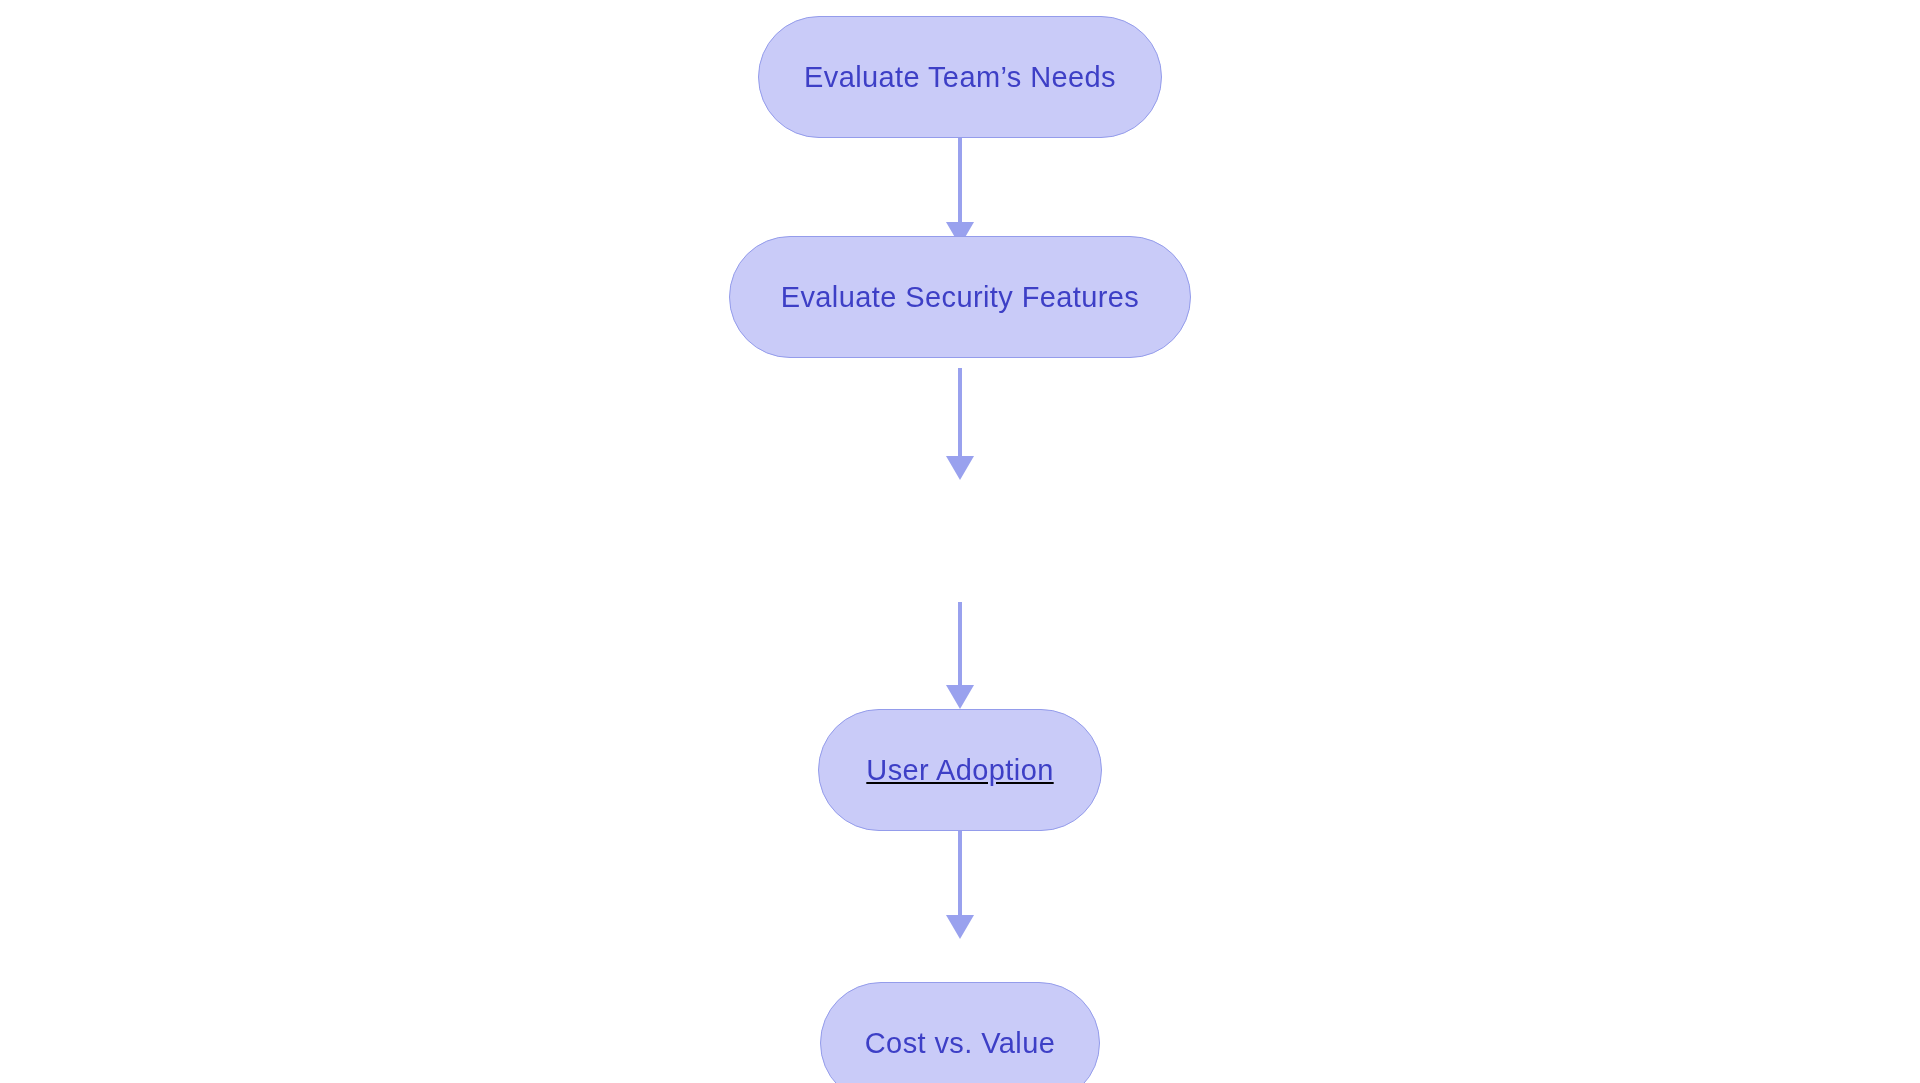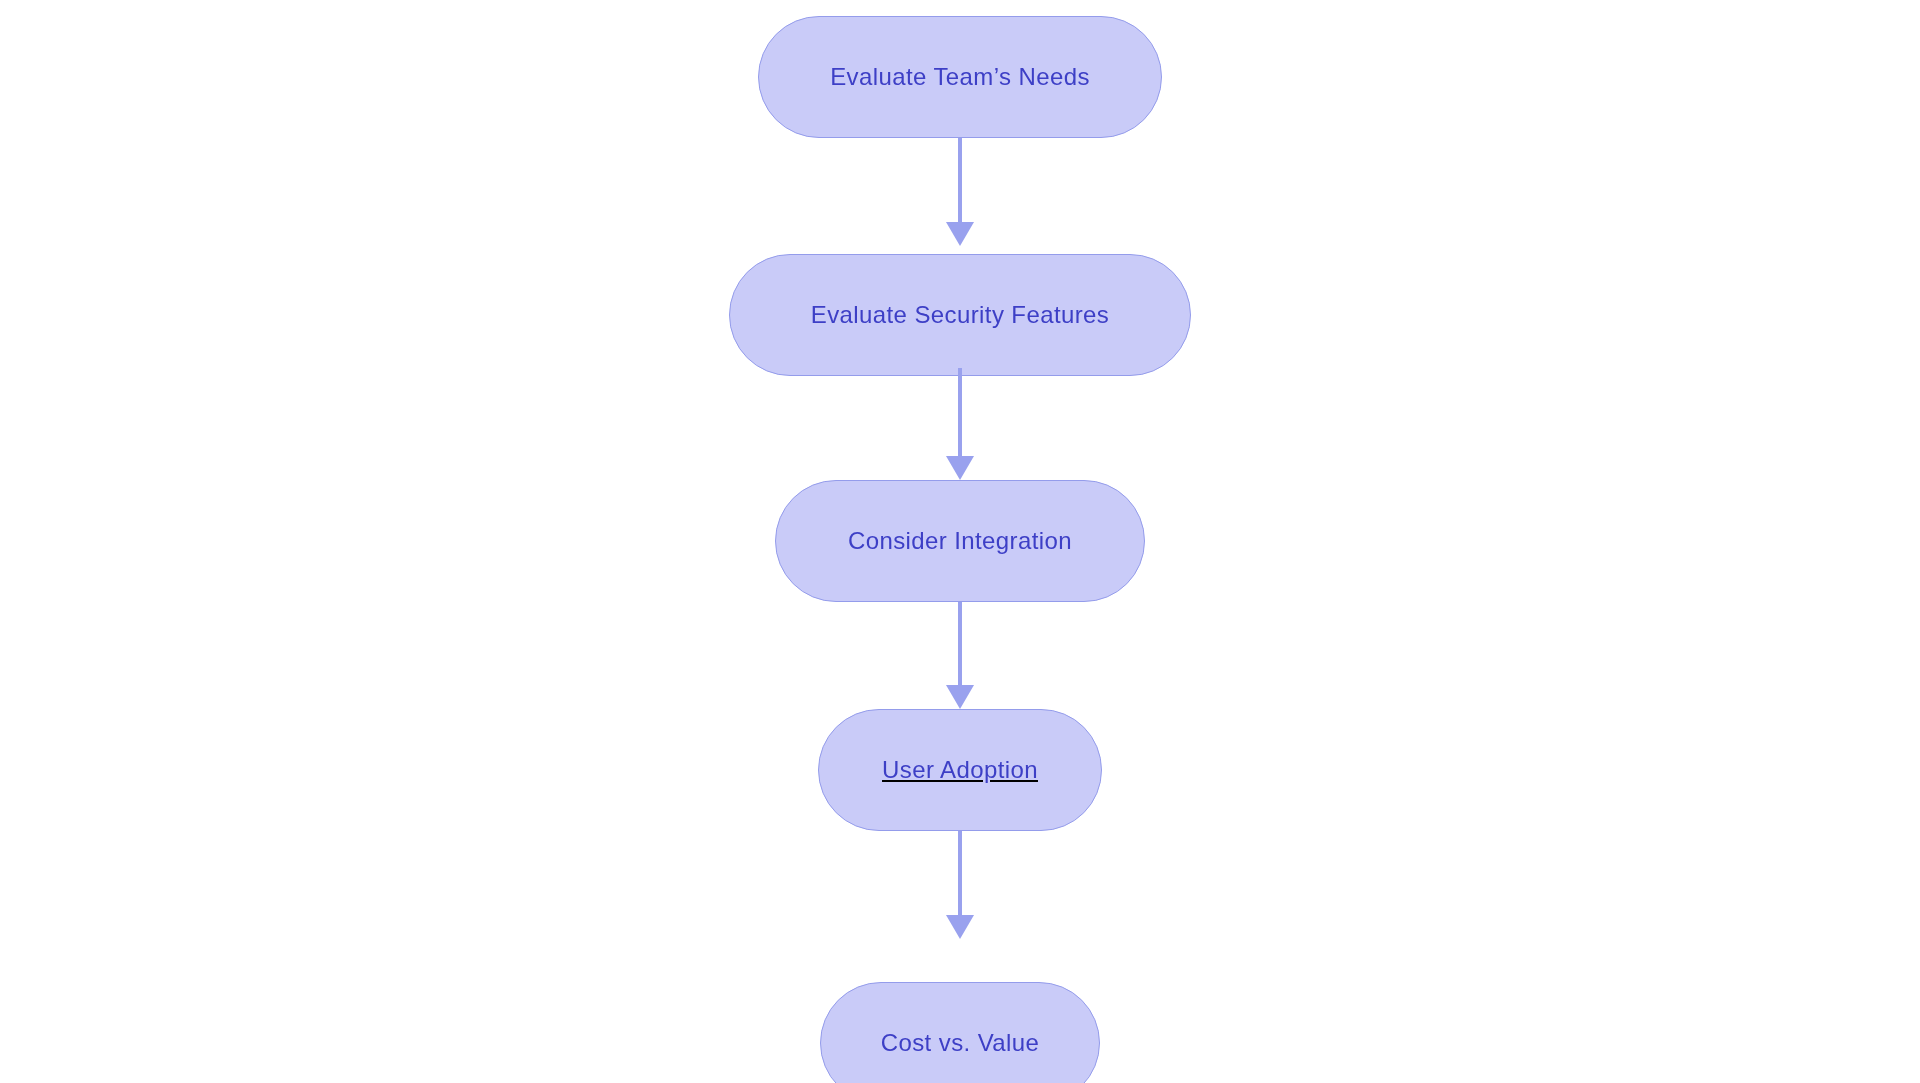--- a/index.html
+++ b/index.html
@@ -23,28 +23,28 @@
     border-radius: 62px;
     background: #c9cbf8;
     border: 1.6px solid #949ceb;
     box-sizing: border-box;
     display: flex;
     align-items: center;
     justify-content: center;
   }
   .node-label {
     color: #3d3fc6;
-    font-size: 24px;
+    font-size: 29px;
     font-weight: 400;
     letter-spacing: 0.4px;
     white-space: nowrap;
     text-align: center;
   }
   .n1 { top: 16px;  width: 404px; }
-  .n2 { top: 254px; width: 462px; align-items: center; }
+  .n2 { top: 236px; width: 462px; align-items: center; }
   .n3 { top: 480px; width: 370px; }
   .n4 { top: 709px; width: 284px; text-decoration: underline; }
   .n5 { top: 982px; width: 280px; align-items: center; }
 
   .arrow {
     position: absolute;
     left: 50%;
     transform: translateX(-50%);
     display: flex;
     flex-direction: column;
@@ -84,23 +84,20 @@
 
   <div class="node n2">
     <span class="node-label">Evaluate Security Features</span>
   </div>
 
   <div class="arrow a2">
     <div class="arrow-line"></div>
     <div class="arrow-head"></div>
   </div>
 
-  <div class="node n3">
-    <span class="node-label">Consider Integration</span>
-  </div>
 
   <div class="arrow a3">
     <div class="arrow-line"></div>
     <div class="arrow-head"></div>
   </div>
 
   <div class="node n4">
     <span class="node-label">User Adoption</span>
   </div>
 

